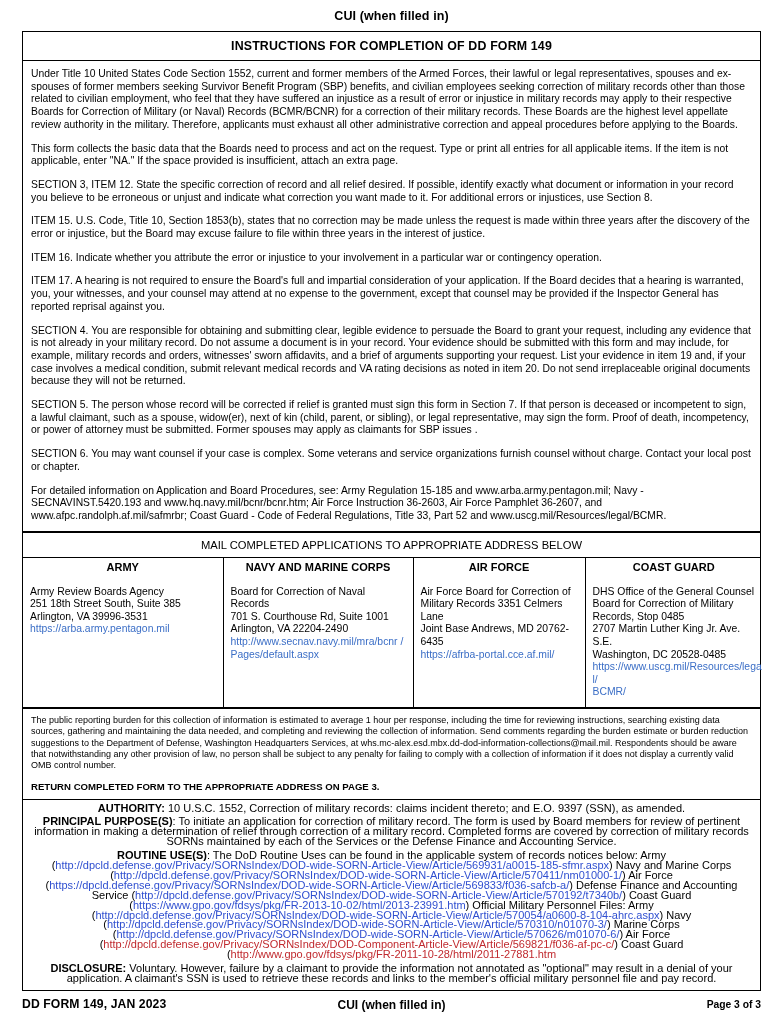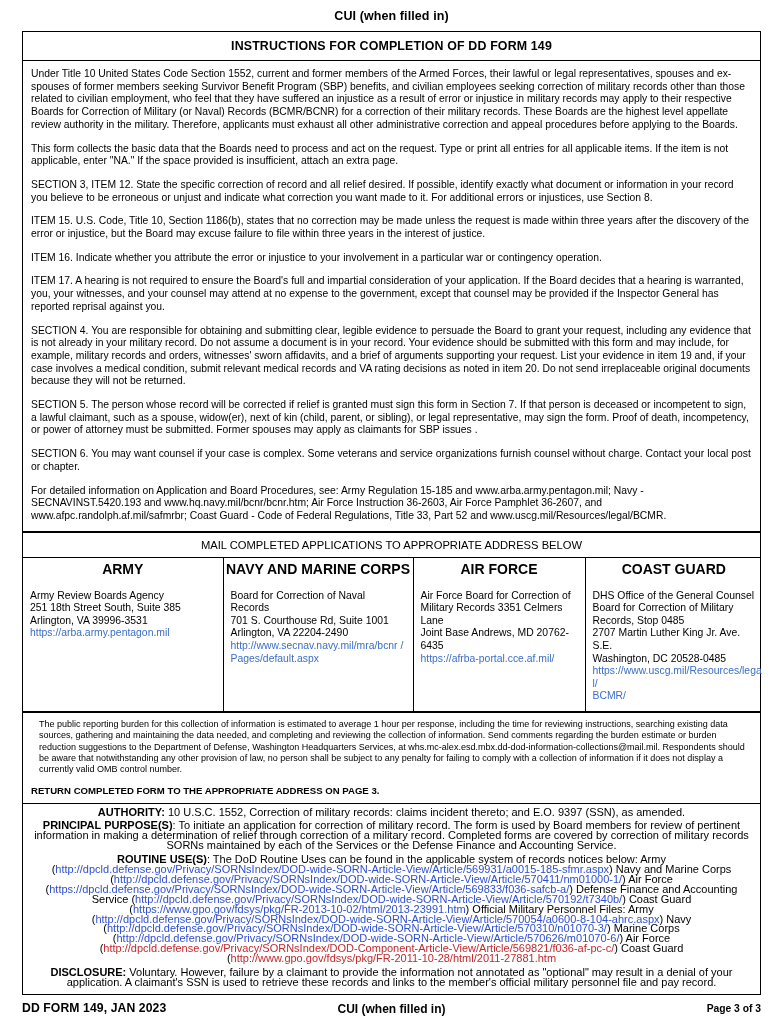--- a/index.html
+++ b/index.html
@@ -67,21 +67,21 @@
     padding: 6px 4px 6px 4px;
     border-bottom: 1.2px solid #000;
     border-top: 1.2px solid #000;
   }
   table.addr {
     width: 100%;
     border-collapse: collapse;
     table-layout: fixed;
   }
   table.addr th {
-    font-size: 14px;
+    font-size: 11px;
     font-weight: bold;
     text-align: center;
     padding: 3px 2px 4px 2px;
     border-right: 1.1px solid #000;
     border-bottom: 0;
     vertical-align: top;
   }
   table.addr td {
     font-size: 10.4px;
     line-height: 12.6px;
@@ -100,21 +100,21 @@
 
   
   .burden-box {
     border: 1.4px solid #000;
     border-top: 1.2px solid #000;
     padding: 6px 8px 6px 8px;
   }
   .burden-p {
     font-size: 9.0px;
     line-height: 11.3px;
-    margin: 0 0 9px 8px;
+    margin: 0 0 9px 0;
     text-align: left;
   }
   .return-line {
     font-size: 9.6px;
     font-weight: bold;
     margin: 0;
     padding-bottom: 1px;
   }
 
   
@@ -179,21 +179,21 @@
 <div class="page">
 
   <div class="cui-top">CUI (when filled in)</div>
 
   <div class="instr-box">
     <div class="instr-title">INSTRUCTIONS FOR COMPLETION OF DD FORM 149</div>
     <div class="instr-body">
       <p class="para">Under Title 10 United States Code Section 1552, current and former members of the Armed Forces, their lawful or legal representatives, spouses and ex-spouses of former members seeking Survivor Benefit Program (SBP) benefits, and civilian employees seeking correction of military records other than those related to civilian employment, who feel that they have suffered an injustice as a result of error or injustice in military records may apply to their respective Boards for Correction of Military (or Naval) Records (BCMR/BCNR) for a correction of their military records. These Boards are the highest level appellate review authority in the military. Therefore, applicants must exhaust all other administrative correction and appeal procedures before applying to the Boards.</p>
       <p class="para">This form collects the basic data that the Boards need to process and act on the request. Type or print all entries for all applicable items. If the item is not applicable, enter "NA." If the space provided is insufficient, attach an extra page.</p>
       <p class="para">SECTION 3, ITEM 12. State the specific correction of record and all relief desired. If possible, identify exactly what document or information in your record you believe to be erroneous or unjust and indicate what correction you want made to it. For additional errors or injustices, use Section 8.</p>
-      <p class="para">ITEM 15. U.S. Code, Title 10, Section 1186(b), states that no correction may be made unless the request is made within three years after the discovery of the error or injustice, but the Board may excuse failure to file within three years in the interest of justice.</p>
+      <p class="para">ITEM 15. U.S. Code, Title 10, Section 1853(b), states that no correction may be made unless the request is made within three years after the discovery of the error or injustice, but the Board may excuse failure to file within three years in the interest of justice.</p>
       <p class="para">ITEM 16. Indicate whether you attribute the error or injustice to your involvement in a particular war or contingency operation.</p>
       <p class="para">ITEM 17. A hearing is not required to ensure the Board's full and impartial consideration of your application. If the Board decides that a hearing is warranted, you, your witnesses, and your counsel may attend at no expense to the government, except that counsel may be provided if the Inspector General has reported reprisal against you.</p>
       <p class="para">SECTION 4. You are responsible for obtaining and submitting clear, legible evidence to persuade the Board to grant your request, including any evidence that is not already in your military record. Do not assume a document is in your record. Your evidence should be submitted with this form and may include, for example, military records and orders, witnesses' sworn affidavits, and a brief of arguments supporting your request. List your evidence in item 19 and, if your case involves a medical condition, submit relevant medical records and VA rating decisions as noted in item 20. Do not send irreplaceable original documents because they will not be returned.</p>
       <p class="para">SECTION 5. The person whose record will be corrected if relief is granted must sign this form in Section 7. If that person is deceased or incompetent to sign, a lawful claimant, such as a spouse, widow(er), next of kin (child, parent, or sibling), or legal representative, may sign the form. Proof of death, incompetency, or power of attorney must be submitted. Former spouses may apply as claimants for SBP issues .</p>
       <p class="para">SECTION 6. You may want counsel if your case is complex. Some veterans and service organizations furnish counsel without charge. Contact your local post or chapter.</p>
       <p class="para">For detailed information on Application and Board Procedures, see: Army Regulation 15-185 and www.arba.army.pentagon.mil; Navy - SECNAVINST.5420.193 and www.hq.navy.mil/bcnr/bcnr.htm; Air Force Instruction 36-2603, Air Force Pamphlet 36-2607, and www.afpc.randolph.af.mil/safmrbr; Coast Guard - Code of Federal Regulations, Title 33, Part 52 and www.uscg.mil/Resources/legal/BCMR.</p>
     </div>
   </div>
 
   <div class="mail-wrap">

